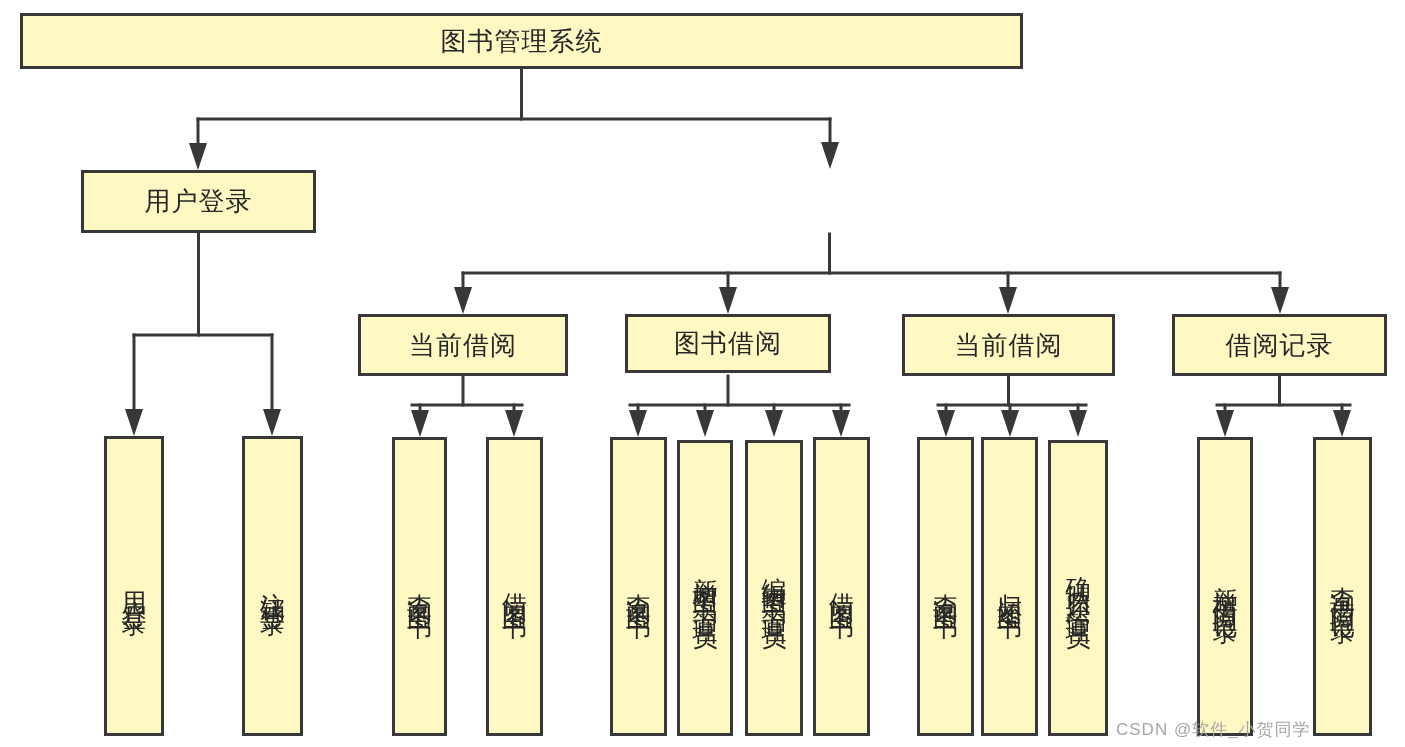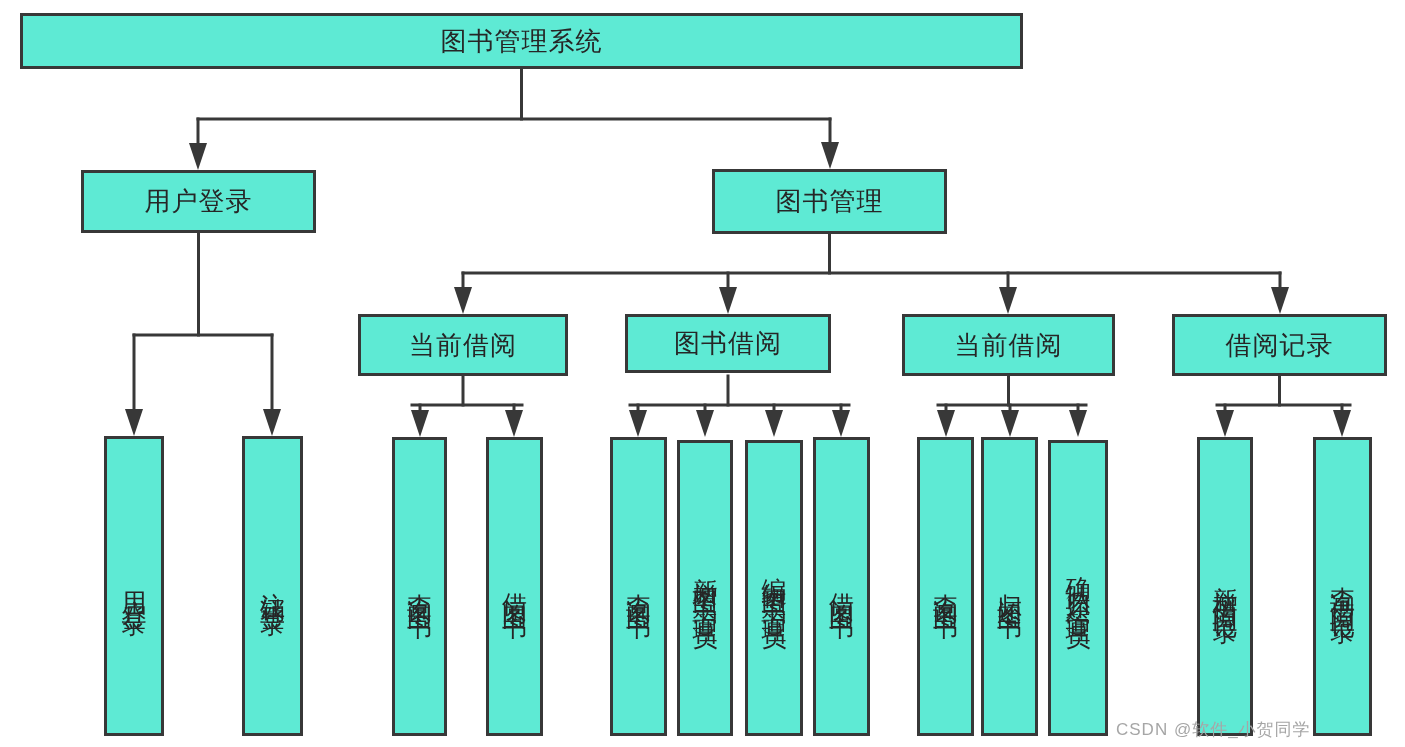--- a/index.html
+++ b/index.html
@@ -14,21 +14,21 @@
     width:1405px;height:747px;
     background:var(--background);
     font-family:"Liberation Sans", sans-serif;
     color:var(--text);
     overflow:hidden;
   }
   svg.connectors{position:absolute;left:0;top:0;color:var(--line);}
   .node{
     position:absolute;
     box-sizing:border-box;
-    background:#5eead4;
+    background:#fef9c3;
     border:3px solid var(--line);
     display:flex;
     align-items:center;
     justify-content:center;
     text-align:right;
     font-size:26px;
     letter-spacing:1px;
     color:var(--text);
   }
   .node.leaf span{
@@ -120,23 +120,20 @@
     </g>
   </svg>
 
   <div class="node" style="left:20px;top:13px;width:1003px;height:56px">
     <span>图书管理系统</span>
   </div>
 
   <div class="node" style="left:81px;top:170px;width:235px;height:63px">
     <span>用户登录</span>
   </div>
-  <div class="node" style="left:712px;top:169px;width:235px;height:65px">
-    <span>图书管理</span>
-  </div>
 
   <div class="node" style="left:358px;top:314px;width:210px;height:62px">
     <span>当前借阅</span>
   </div>
   <div class="node" style="left:625px;top:314px;width:206px;height:59px">
     <span>图书借阅</span>
   </div>
   <div class="node" style="left:1172px;top:314px;width:215px;height:62px">
     <span>借阅记录</span>
   </div>

